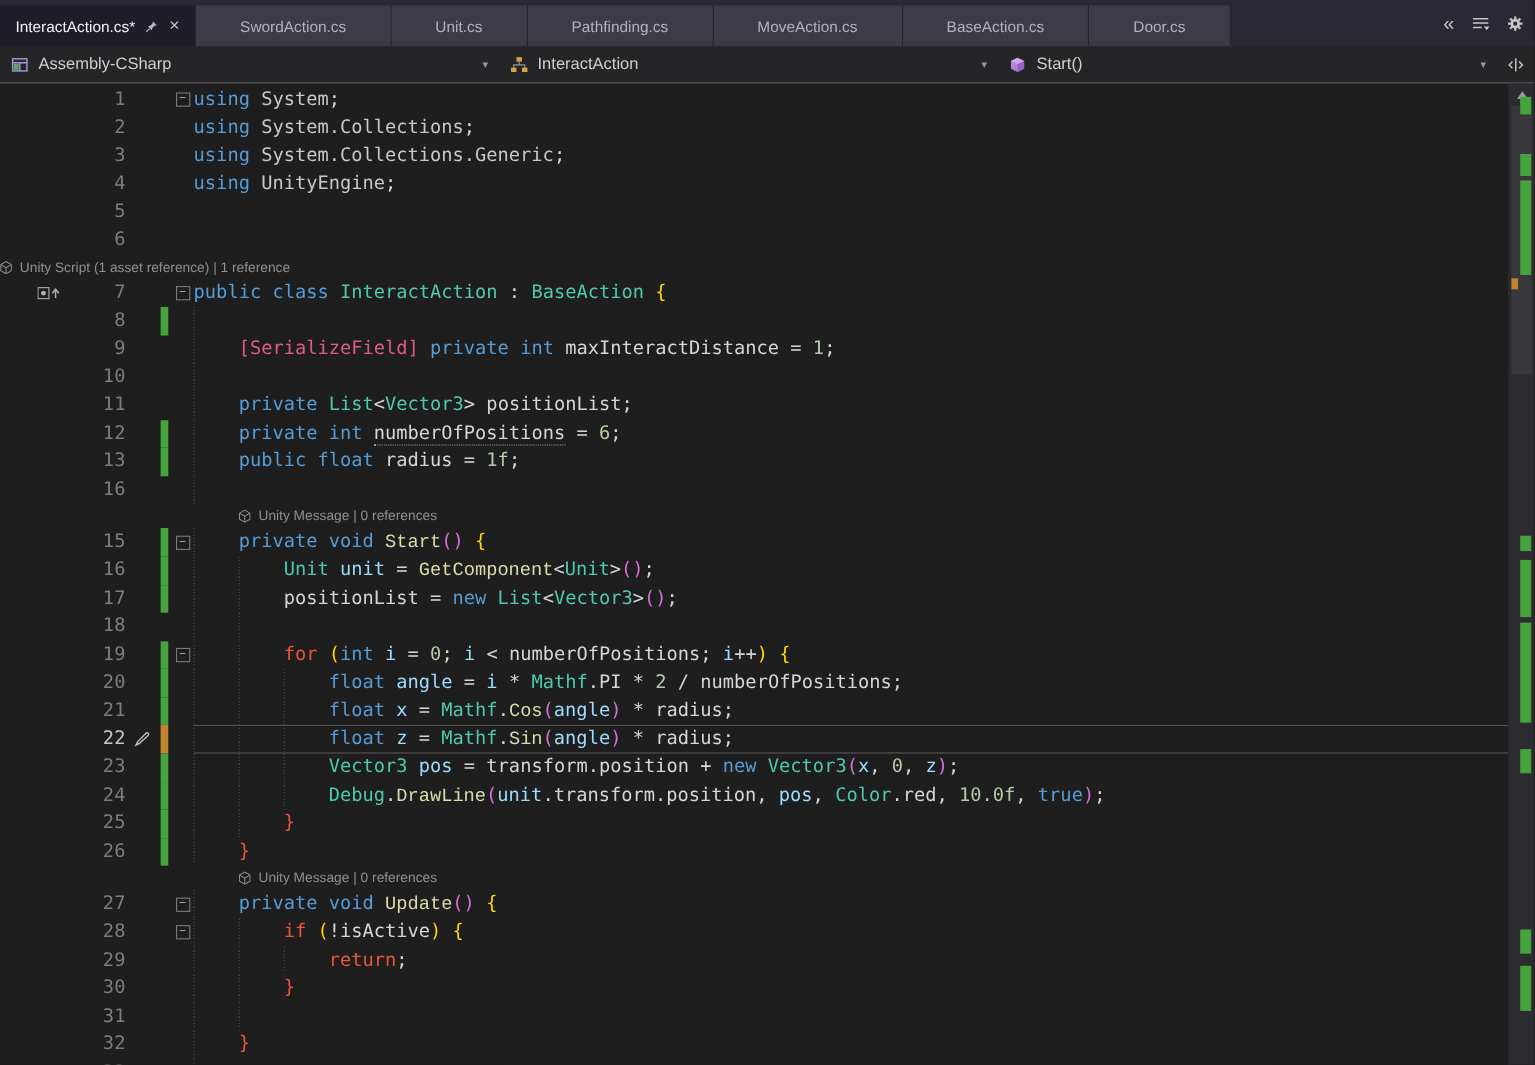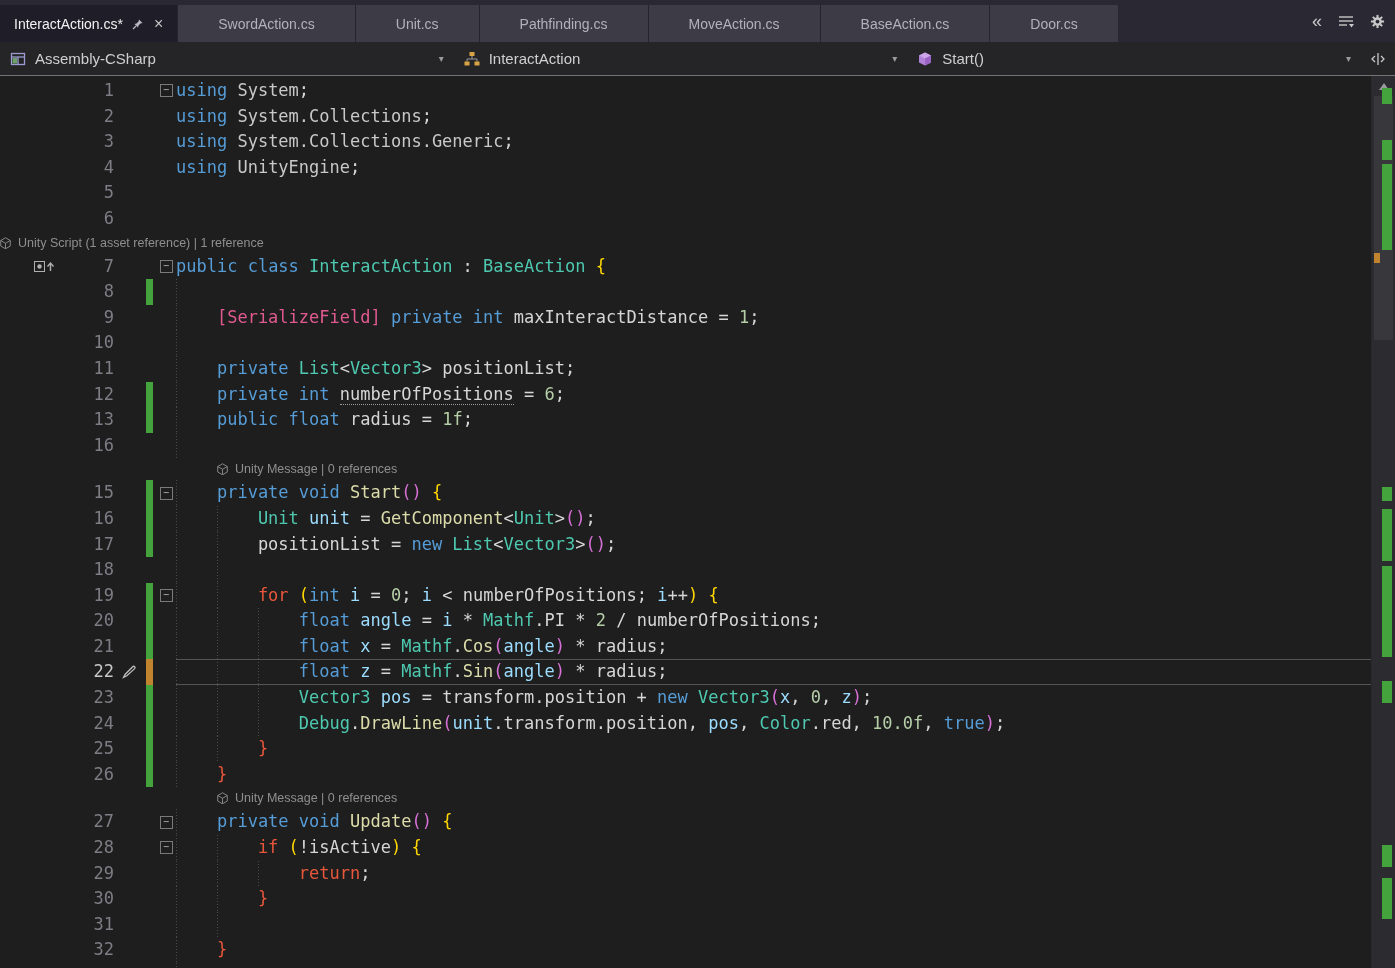--- a/index.html
+++ b/index.html
@@ -58,21 +58,21 @@
         background-image:repeating-linear-gradient(to bottom,var(--c-indent-guide,#4a4a4a) 0 1px,transparent 1px 3px);
         background-size:1px 100%; background-repeat:no-repeat; }
   .row.cur::after { content:""; position:absolute; left:176px; right:0; top:0; bottom:0;
         border-top:1px solid var(--c-current-line-border,#555);
         border-bottom:1px solid var(--c-current-line-border,#555); pointer-events:none; }
 
   
   .tk-kw { color:var(--tk-kw,#569cd6); }
   .tk-ct { color:var(--tk-ct,#e8573b); }
   .tk-ty { color:var(--tk-ty,#4ec9b0); }
-  .tk-me { color:var(--tk-me,#dcdcaa); }
+  .tk-me { color:var(--tk-me,#dcdcaa);font-family:Liberation Mono, monospace; }
   .tk-lo { color:var(--tk-lo,#9cdcfe); }
   .tk-pl { color:var(--tk-pl,#d6d6d6); }
   .tk-ns { color:var(--tk-ns,#c8c8c8); }
   .tk-nu { color:var(--tk-nu,#b5cea8); }
   .tk-at { color:var(--tk-at,#e05a8f); }
   .tk-b1 { color:var(--tk-b1,#ffd700); }
   .tk-b2 { color:var(--tk-b2,#d670d6); }
   .tk-un { color:var(--tk-pl,#d6d6d6); border-bottom:1px dotted #9a9a9a; }
 
   

